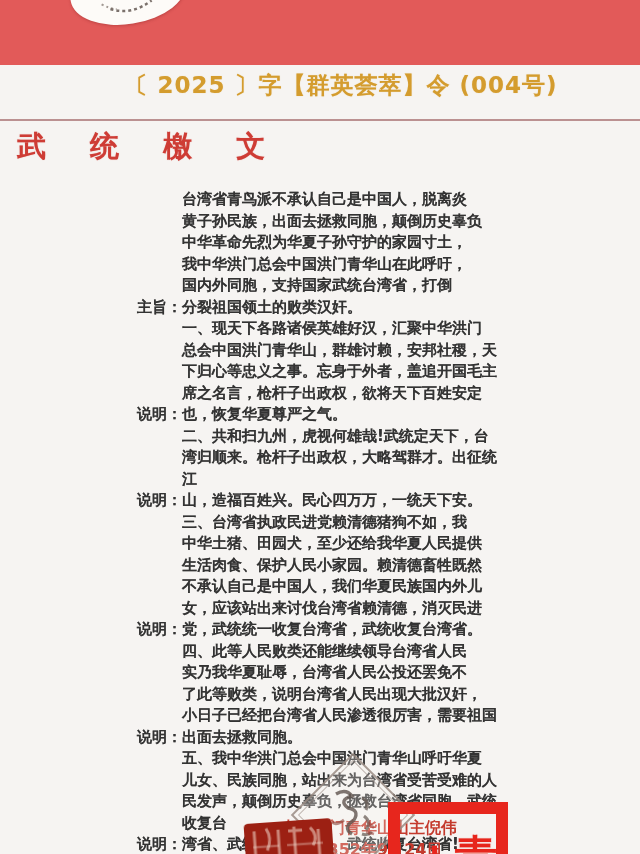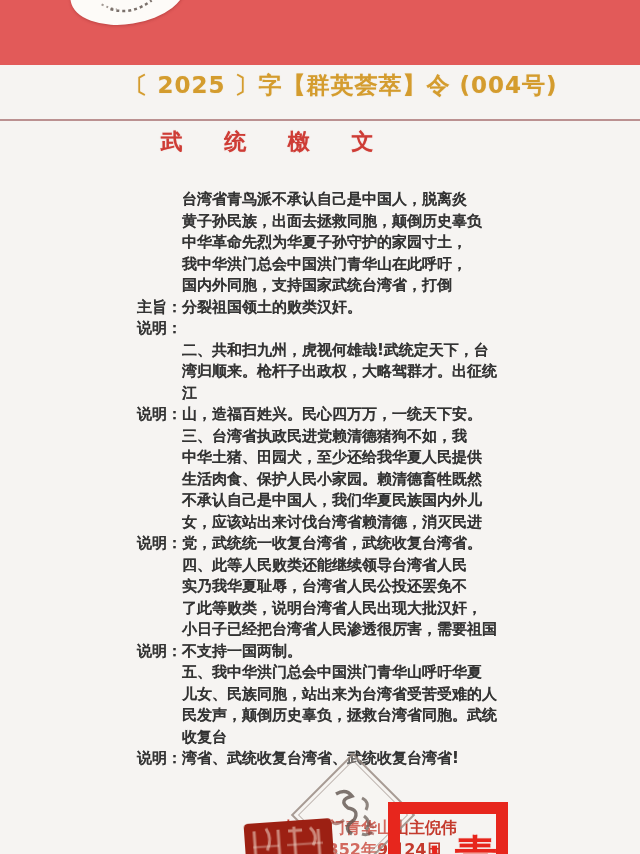--- a/index.html
+++ b/index.html
@@ -32,23 +32,22 @@
     color:var(--gold,#d49c2e);
     font-size:23px;font-weight:700;letter-spacing:1px;
     text-shadow:0 0 1px rgba(212,156,46,.4);
   }
   .divider{
     position:absolute;top:119px;left:0;width:640px;height:2px;
     background:var(--divider,#bb9191);border:0;margin:0;
   }
   .title{
     position:absolute;top:127px;left:0;width:534px;margin:0;
-    text-align:center;
     color:var(--title-red,#ce3c35);
-    font-size:22px;font-weight:800;letter-spacing:17px;text-indent:17px;
+    font-size:29px;font-weight:800;letter-spacing:17px;text-indent:17px;
     text-shadow:0 0 1px rgba(206,60,53,.45);
   }
   
   .body-text{
     position:absolute;top:189px;left:137px;width:370px;
     color:var(--body-text,#333333);
     font-size:15px;font-weight:600;line-height:21.5px;
     text-shadow:0 0 .6px rgba(40,40,40,.55);
   }
   .para{display:flex;margin:0;align-items:flex-end;}
@@ -134,20 +133,25 @@
       <span class="label">主旨：</span>
       <span class="content">台湾省青鸟派不承认自己是中国人，脱离炎
 黄子孙民族，出面去拯救同胞，颠倒历史辜负
 中华革命先烈为华夏子孙守护的家园寸土，
 我中华洪门总会中国洪门青华山在此呼吁，
 国内外同胞，支持国家武统台湾省，打倒
 分裂祖国领土的败类汉奸。</span>
     </div>
     <div class="para">
       <span class="label">说明：</span>
+      <span class="content">一、现天下各路诸侯英雄好汉，汇聚中华洪门
+总会中国洪门青华山，群雄讨赖，安邦社稷，天
+下归心等忠义之事。忘身于外者，盖追开国毛主
+席之名言，枪杆子出政权，欲将天下百姓安定
+也，恢复华夏尊严之气。</span>
     </div>
     <div class="para">
       <span class="label">说明：</span>
       <span class="content">二、共和扫九州，虎视何雄哉!武统定天下，台
 湾归顺来。枪杆子出政权，大略驾群才。出征统江
 山，造福百姓兴。民心四万万，一统天下安。</span>
     </div>
     <div class="para">
       <span class="label">说明：</span>
       <span class="content">三、台湾省执政民进党赖清德猪狗不如，我
@@ -156,21 +160,21 @@
 不承认自己是中国人，我们华夏民族国内外儿
 女，应该站出来讨伐台湾省赖清德，消灭民进
 党，武统统一收复台湾省，武统收复台湾省。</span>
     </div>
     <div class="para">
       <span class="label">说明：</span>
       <span class="content">四、此等人民败类还能继续领导台湾省人民
 实乃我华夏耻辱，台湾省人民公投还罢免不
 了此等败类，说明台湾省人民出现大批汉奸，
 小日子已经把台湾省人民渗透很厉害，需要祖国
-不支持一国两制。</span>
+出面去拯救同胞。</span>
     </div>
     <div class="para">
       <span class="label">说明：</span>
       <span class="content">五、我中华洪门总会中国洪门青华山呼吁华夏
 儿女、民族同胞，站出来为台湾省受苦受难的人
 民发声，颠倒历史辜负，拯救台湾省同胞。武统收复台
 湾省、武统收复台湾省、武统收复台湾省!</span>
     </div>
   </div>
 

